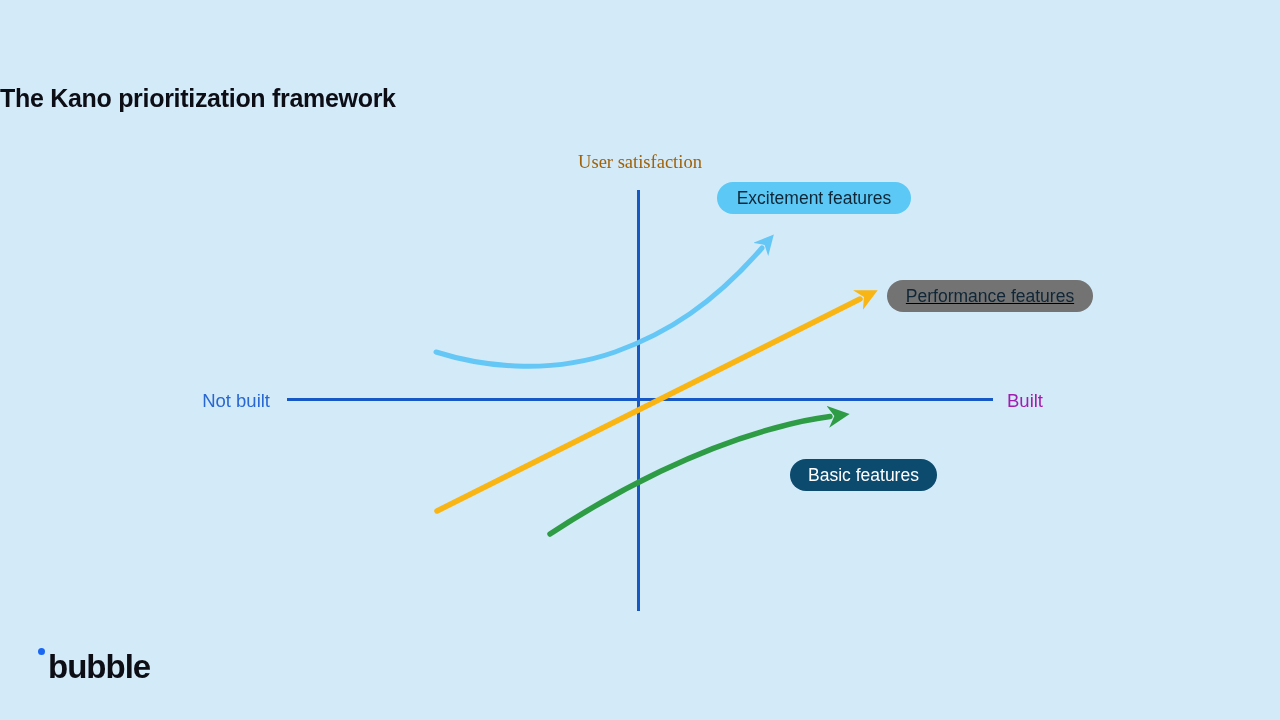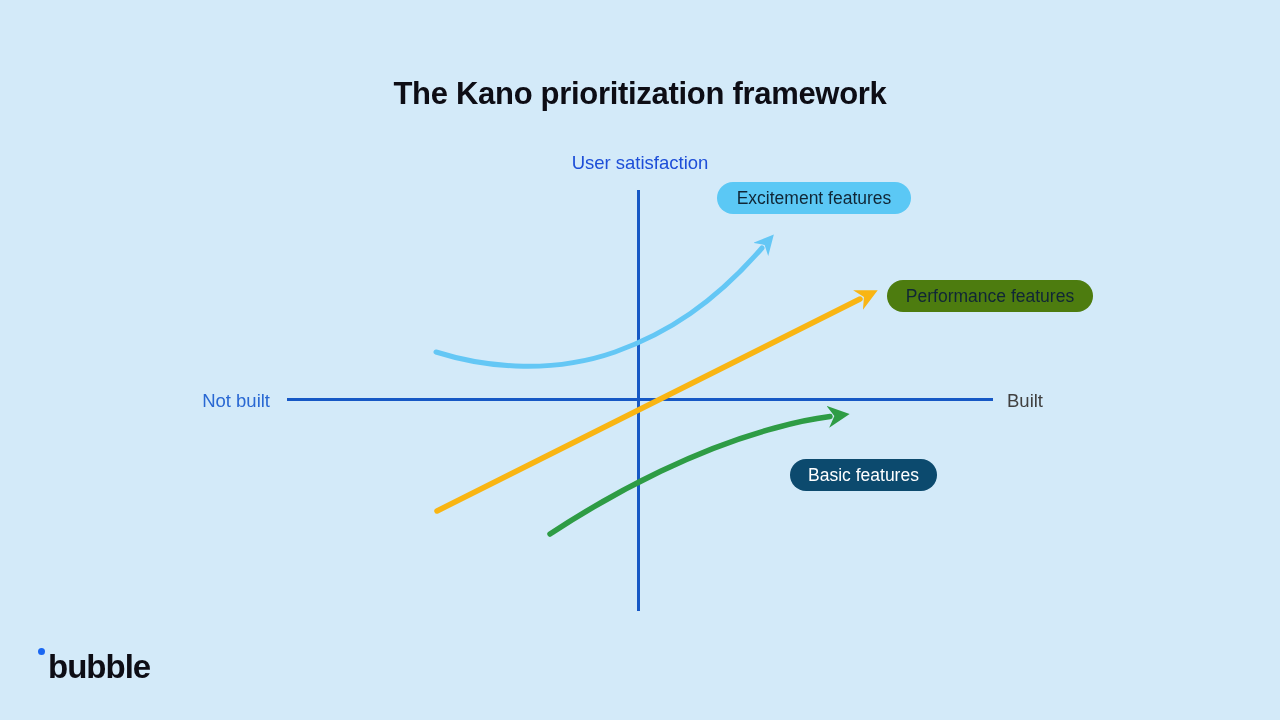--- a/index.html
+++ b/index.html
@@ -8,23 +8,23 @@
   .stage {
     position: relative;
     width: 1280px;
     height: 720px;
     background: #D3EAF9;
     font-family: "Liberation Sans", sans-serif;
   }
 
   .title {
     position: absolute;
-    top: 76px; left: 0; right: 0;
-    text-align: center;
-    font-size: 31px;
+    top: 84px; left: 0; right: 0;
+    text-align: left;
+    font-size: 25px;
     font-weight: 700;
     letter-spacing: -0.3px;
     color: #0D0D15;
   }
 
   .diagram-svg { position: absolute; left: 0; top: 0; }
 
   .axis-label {
     position: absolute;
     color: #2968D3;
@@ -90,28 +90,28 @@
     <line x1="287" y1="399.5" x2="993" y2="399.5" stroke-width="3" stroke="#1658C5"></line>
     <line x1="638.5" y1="190" x2="638.5" y2="611" stroke-width="3" stroke="#1658C5"></line>
 
     <path d="M436 352 C 490 369, 555 373, 615 352 C 668 333, 714 303, 762 248" fill="none" stroke-width="5" stroke-linecap="round" marker-end="url(#arrow-excitement)" stroke="#64C7F5"></path>
 
     <path d="M437 511 L 860 299" fill="none" stroke-width="5.5" stroke-linecap="round" marker-end="url(#arrow-performance)" stroke="#F9B513"></path>
 
     <path d="M550 534 C 620 488, 700 448, 775 428 C 800 421, 818 418, 830 416.5" fill="none" stroke-width="5.5" stroke-linecap="round" marker-end="url(#arrow-basic)" stroke="#2E9C45"></path>
   </svg>
 
-  <div class="axis-label axis-label-top" style="color: #1d4ed8;">User satisfaction</div>
+  <div class="axis-label axis-label-top" style="color: #a16207; font-family: Liberation Serif, serif;">User satisfaction</div>
   <div class="axis-label axis-label-left" style="color: rgb(41, 104, 211);">Not built</div>
-  <div class="axis-label axis-label-right" style="color: #404040;">Built</div>
+  <div class="axis-label axis-label-right" style="color: #a21caf;">Built</div>
 
   <div class="pill pill-excitement" style="background: rgb(91, 200, 245);">
     <span style="color: rgb(16, 38, 54);">Excitement features</span>
   </div>
-  <div class="pill pill-performance" style="background: #4d7c0f;">
+  <div class="pill pill-performance" style="background: #737373; text-decoration: underline;">
     <span style="color: rgb(16, 38, 54);">Performance features</span>
   </div>
   <div class="pill pill-basic" style="background: #0c4a6e;">
     <span style="color: rgb(255, 255, 255);">Basic features</span>
   </div>
 
   <div class="logo" style="color: rgb(13, 13, 21);">
     <span class="logo-dot" style="background: rgb(26, 103, 242);"></span>
     <span>bubble</span>
   </div>

